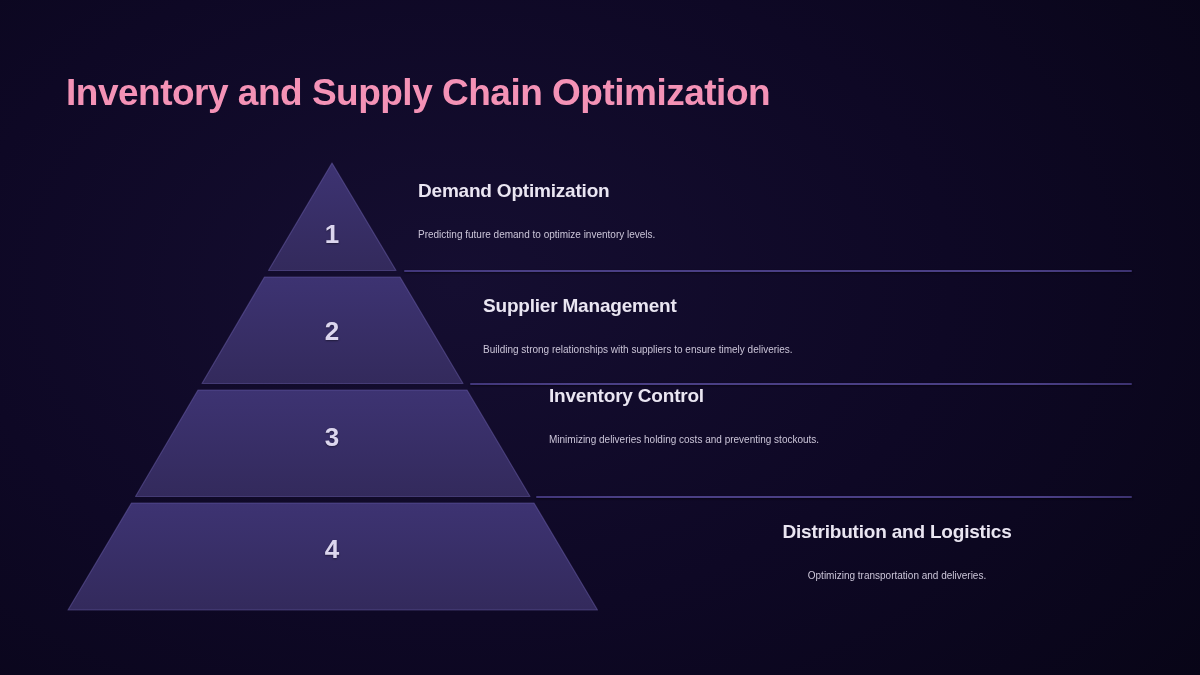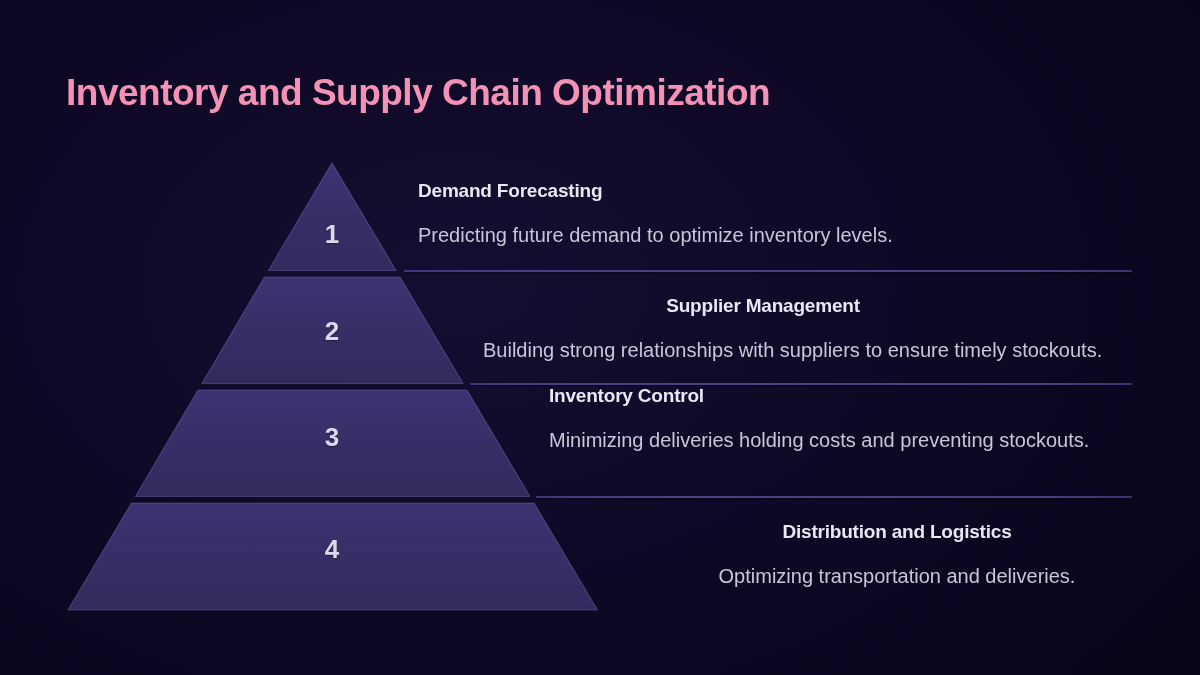--- a/index.html
+++ b/index.html
@@ -41,34 +41,34 @@
   }
   .num-1 { top: 221px; }
   .num-2 { top: 318px; }
   .num-3 { top: 424px; }
   .num-4 { top: 536px; }
   .section {
     position: absolute;
     width: 560px;
   }
   .sec-1 { left: 418px; top: 179px; }
-  .sec-2 { left: 483px; top: 294px; text-align: center; }
+  .sec-2 { left: 483px; top: 294px; }
   .sec-3 { left: 549px; top: 384px; }
   .sec-4 { left: 617px; top: 520px; text-align: center; }
   .section h2 {
     font-size: 19px;
     line-height: 24px;
     font-weight: 700;
     letter-spacing: -0.2px;
     color: #eae6f2;
     white-space: nowrap;
   }
   .section p {
     margin-top: 23px;
-    font-size: 20px;
+    font-size: 10px;
     line-height: 18px;
     color: #cbc5d8;
     white-space: nowrap;
   }
   .divider {
     position: absolute;
     height: 2px;
     border-radius: 1px;
     background: linear-gradient(90deg, #41367a 0%, #4a3f85 15%, #4a3f85 85%, #3c3270 100%);
     box-shadow: 0 1px 2px rgba(0,0,0,0.5);
@@ -96,28 +96,28 @@
     <polygon points="198,390 467,390 530,496.5 135.5,496.5" fill="url(#lvlGrad)" stroke="#7a6fc0" stroke-opacity="0.4" stroke-width="1.2" stroke-linejoin="round"></polygon>
     <polygon points="131.5,503 534,503 597.5,610 68,610" fill="url(#lvlGrad)" stroke="#7a6fc0" stroke-opacity="0.4" stroke-width="1.2" stroke-linejoin="round"></polygon>
   </svg>
 
   <div class="level-number num-1">1</div>
   <div class="level-number num-2">2</div>
   <div class="level-number num-3">3</div>
   <div class="level-number num-4">4</div>
 
   <div class="section sec-1">
-    <h2>Demand Forecasting</h2>
+    <h2>Demand Optimization</h2>
     <p>Predicting future demand to optimize inventory levels.</p>
   </div>
   <div class="divider div-1"></div>
 
   <div class="section sec-2">
     <h2>Supplier Management</h2>
-    <p>Building strong relationships with suppliers to ensure timely stockouts.</p>
+    <p>Building strong relationships with suppliers to ensure timely deliveries.</p>
   </div>
   <div class="divider div-2"></div>
 
   <div class="section sec-3">
     <h2>Inventory Control</h2>
     <p>Minimizing deliveries holding costs and preventing stockouts.</p>
   </div>
   <div class="divider div-3"></div>
 
   <div class="section sec-4">

